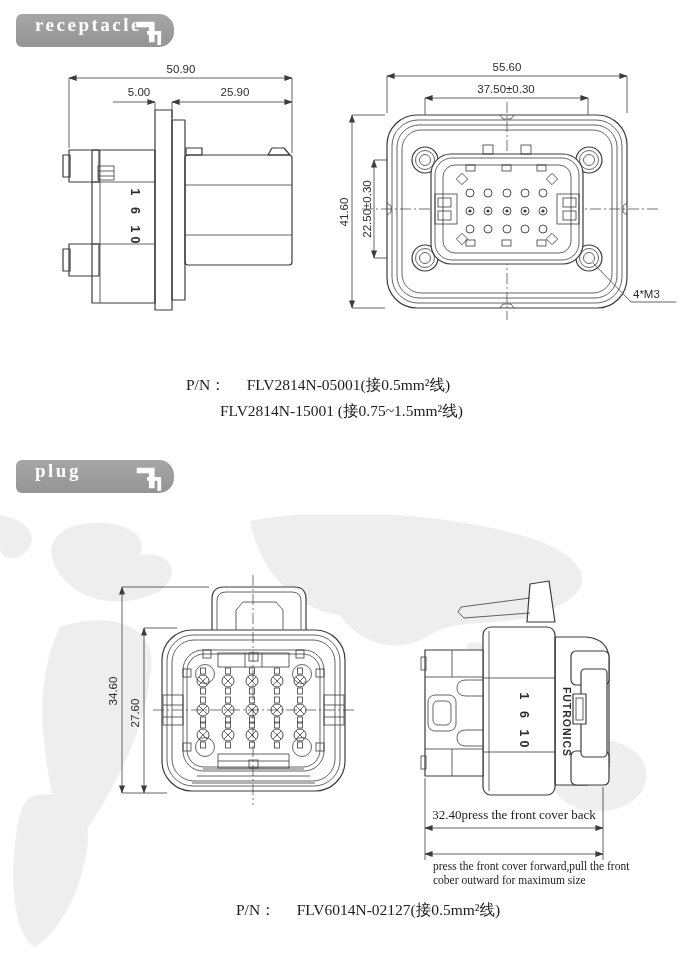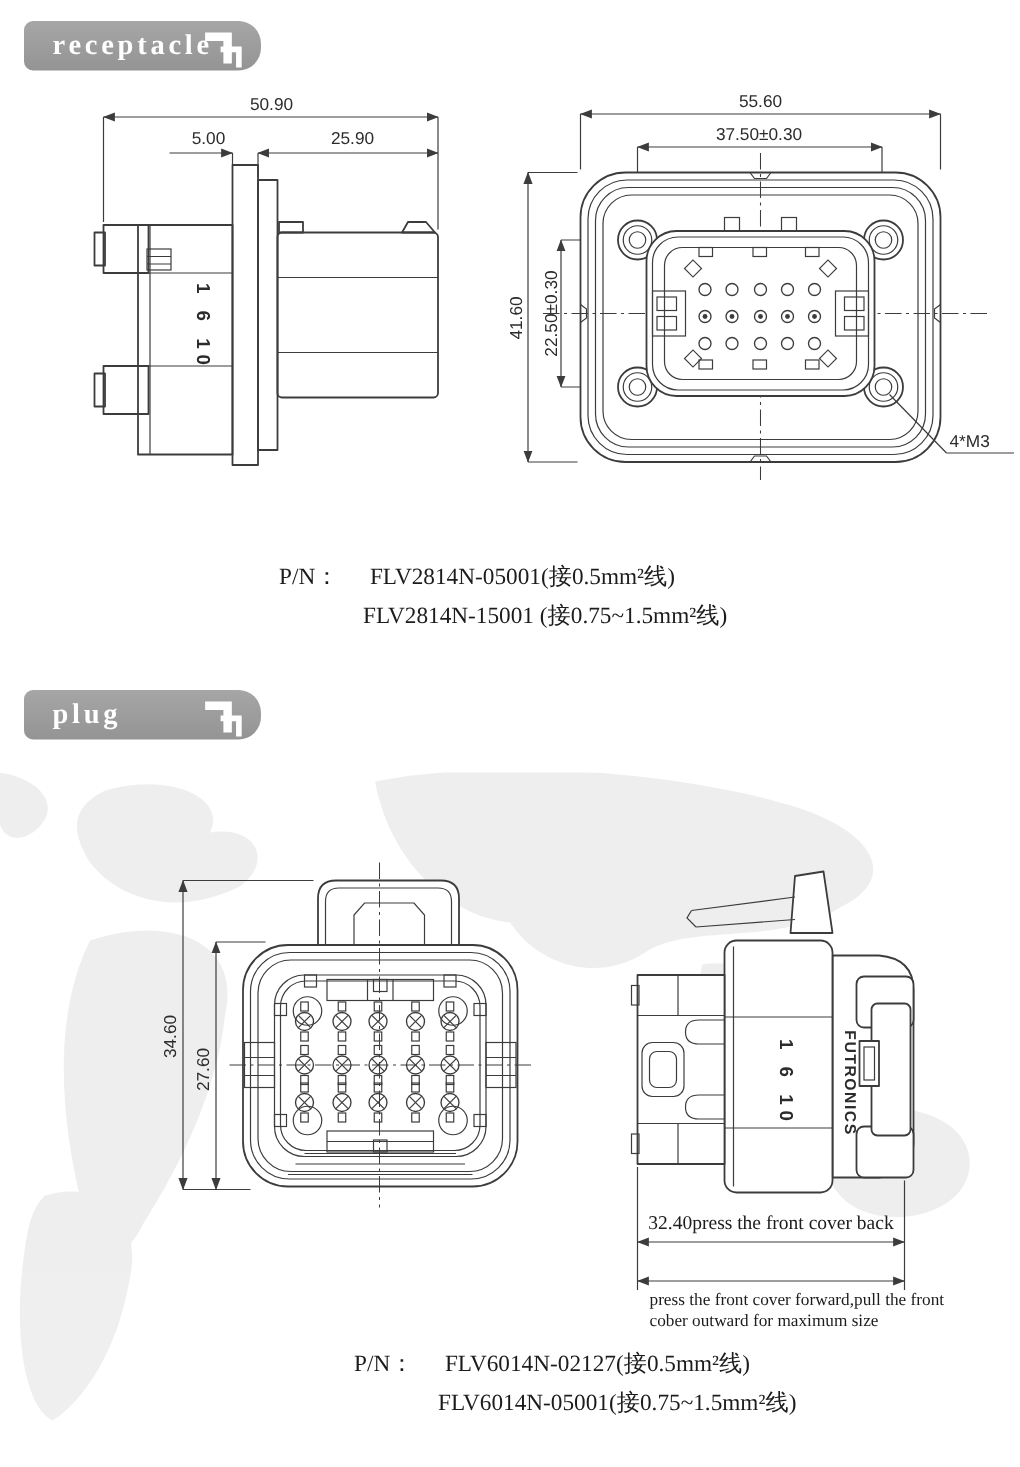--- a/index.html
+++ b/index.html
@@ -2,27 +2,27 @@
 <html><head>
 <meta charset="utf-8">
 <style>
   html,body{margin:0;padding:0;background:#fff}
   .page{position:relative;width:680px;height:978px;background:#fff;overflow:hidden;
         font-family:"Liberation Sans",sans-serif}
   .abs{position:absolute}
   
   .banner{position:absolute;left:16px;width:158px;height:33px;
           background:linear-gradient(#a6a6a6,#949494);
-          border-radius:6px 15px 15px 6px;display:flex;align-items:center;color:#fff}
+          border-radius:6px 15px 15px 6px;display:flex;align-items:flex-start;color:#fff}
   .banner .lbl{font:700 19px "Liberation Serif",serif;letter-spacing:2.5px;padding-left:19px}
   .banner .ic{position:absolute;right:9px;top:2px}
   
   .pn{position:absolute;font:15.5px "Liberation Serif",serif;color:#1c1c1c;
       line-height:26px;white-space:nowrap}
-  .pn .ind{display:block;margin-left:56px}
+  .pn .ind{display:block;margin-left:34px}
   .pn .sp{margin-left:21px}
   
   .o{fill:none;stroke:#3c3c3c;stroke-width:1.2;stroke-linejoin:round}
   .w{fill:#fff;stroke:#3c3c3c;stroke-width:1.2;stroke-linejoin:round}
   .i{fill:none;stroke:#3c3c3c;stroke-width:0.8}
   .d{fill:none;stroke:#3c3c3c;stroke-width:0.8}
   .cl{fill:none;stroke:#3c3c3c;stroke-width:0.7;stroke-dasharray:11 3 2 3}
   .dt{font:11.5px "Liberation Sans",sans-serif;fill:#2b2b2b}
   .mk{font:700 12.5px "Liberation Sans",sans-serif;fill:#2b2b2b;letter-spacing:4px}
   .bk{font:700 10.5px "Liberation Sans",sans-serif;fill:#2b2b2b;letter-spacing:1px}
@@ -375,16 +375,15 @@
       <text class="sn" x="111" y="243" text-anchor="middle">32.40press the front cover back</text>
       <line class="d" x1="22" y1="252" x2="200" y2="252" marker-start="url(#mD)" marker-end="url(#mD)"></line>
       <line class="d" x1="22" y1="278" x2="200" y2="278" marker-start="url(#mD)" marker-end="url(#mD)"></line>
       <text class="sn2" x="30" y="294">press the front cover forward,pull the front</text>
       <text class="sn2" x="30" y="308">cober outward for maximum size</text>
     </g>
   </svg>
 
   <div class="pn" style="left:236px;top:897px">
     <span>P/N：</span><span class="sp">FLV6014N-02127(接0.5mm²线)</span>
-    <span class="ind">FLV6014N-05001(接0.75~1.5mm²线)</span>
   </div>
 
 </div>
 
 </body></html>

